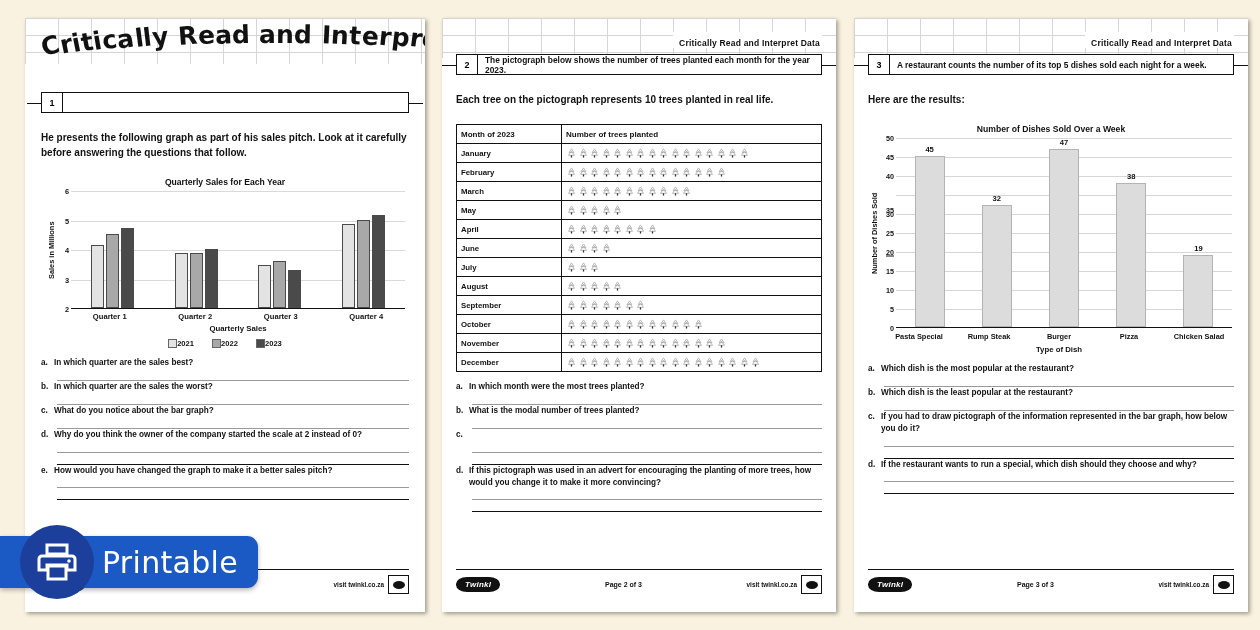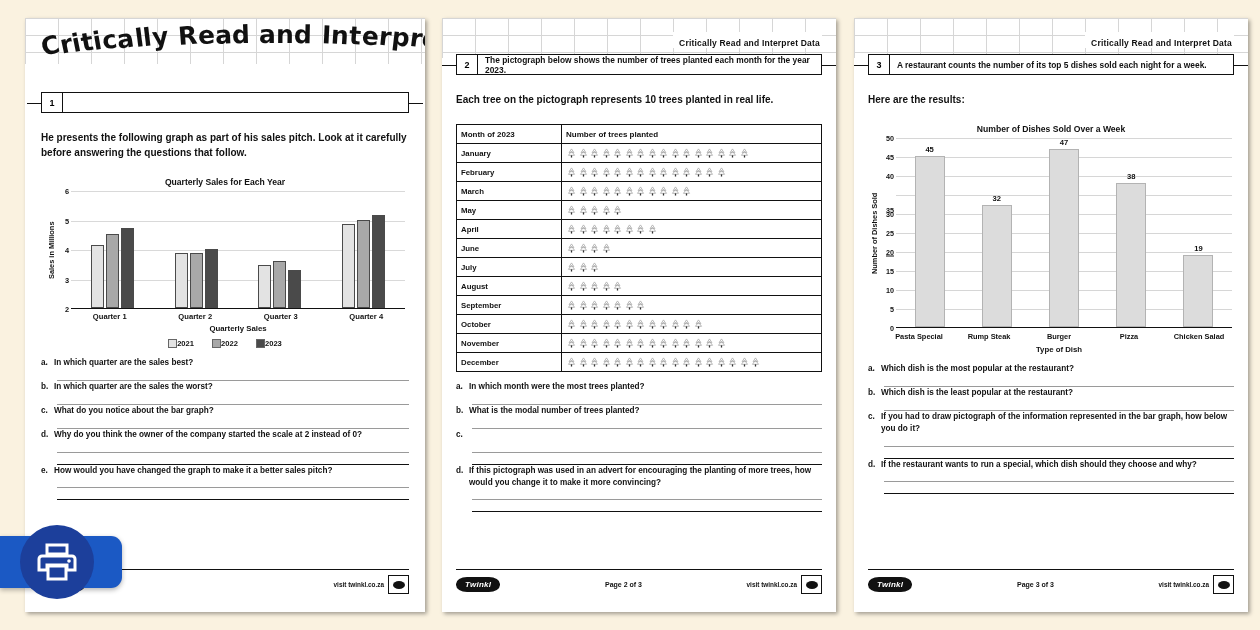--- a/index.html
+++ b/index.html
@@ -911,13 +911,14 @@
 
 <div class="printable">
   <div class="circle">
     <svg width="44" height="40" viewBox="0 0 44 40" aria-hidden="true">
       <rect x="12" y="3" width="20" height="9" fill="none" stroke="#fff" stroke-width="3"></rect>
       <path d="M7 14 h30 a3 3 0 0 1 3 3 v11 h-8 v-5 h-20 v5 h-8 v-11 a3 3 0 0 1 3 -3 z" fill="none" stroke="#fff" stroke-width="3"></path>
       <rect x="13" y="24" width="18" height="13" fill="none" stroke="#fff" stroke-width="3"></rect>
       <circle cx="34" cy="19" r="1.8" fill="#fff"></circle>
     </svg>
   </div>
+  <div class="label">Printable</div>
 </div>
 
 </body></html>

